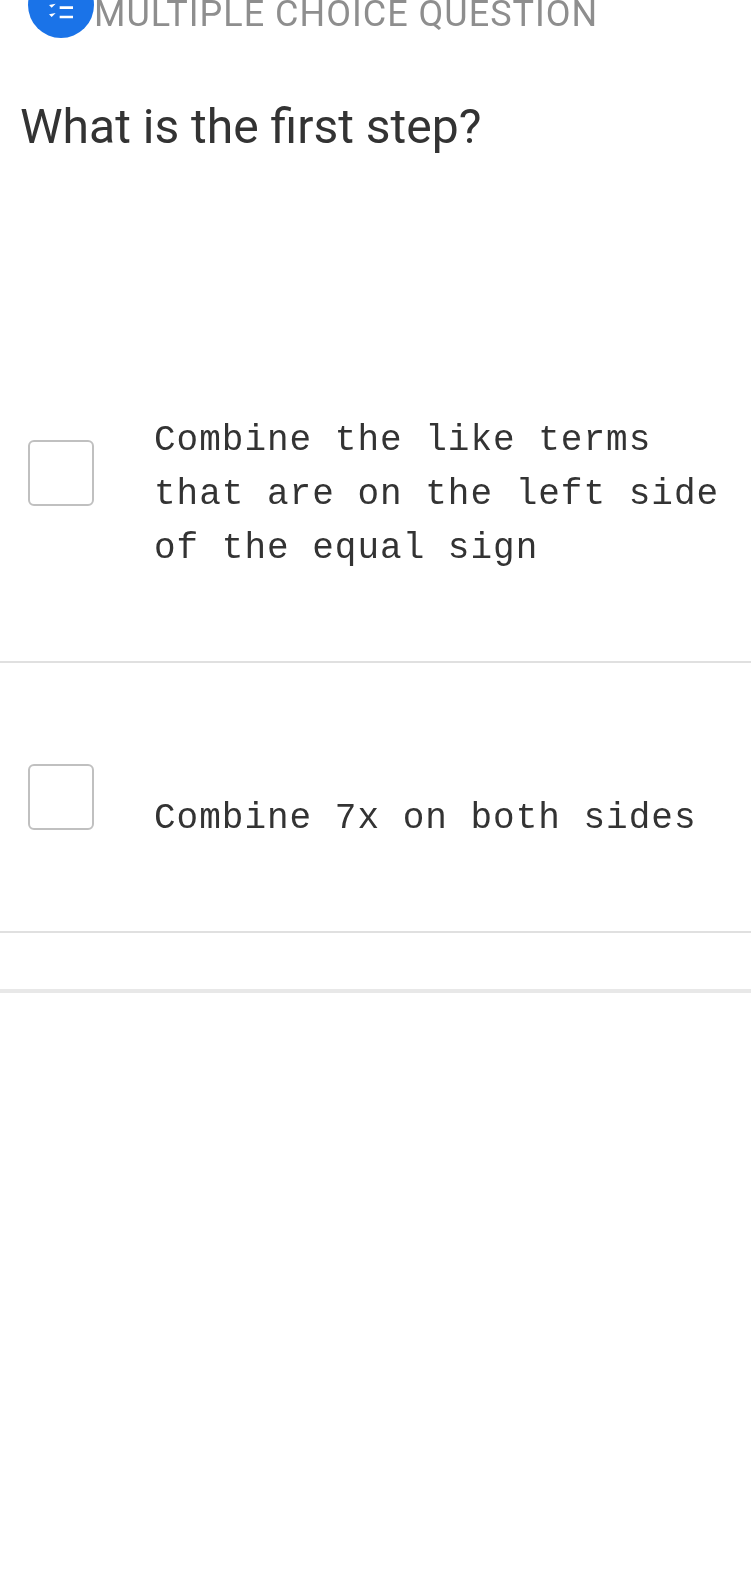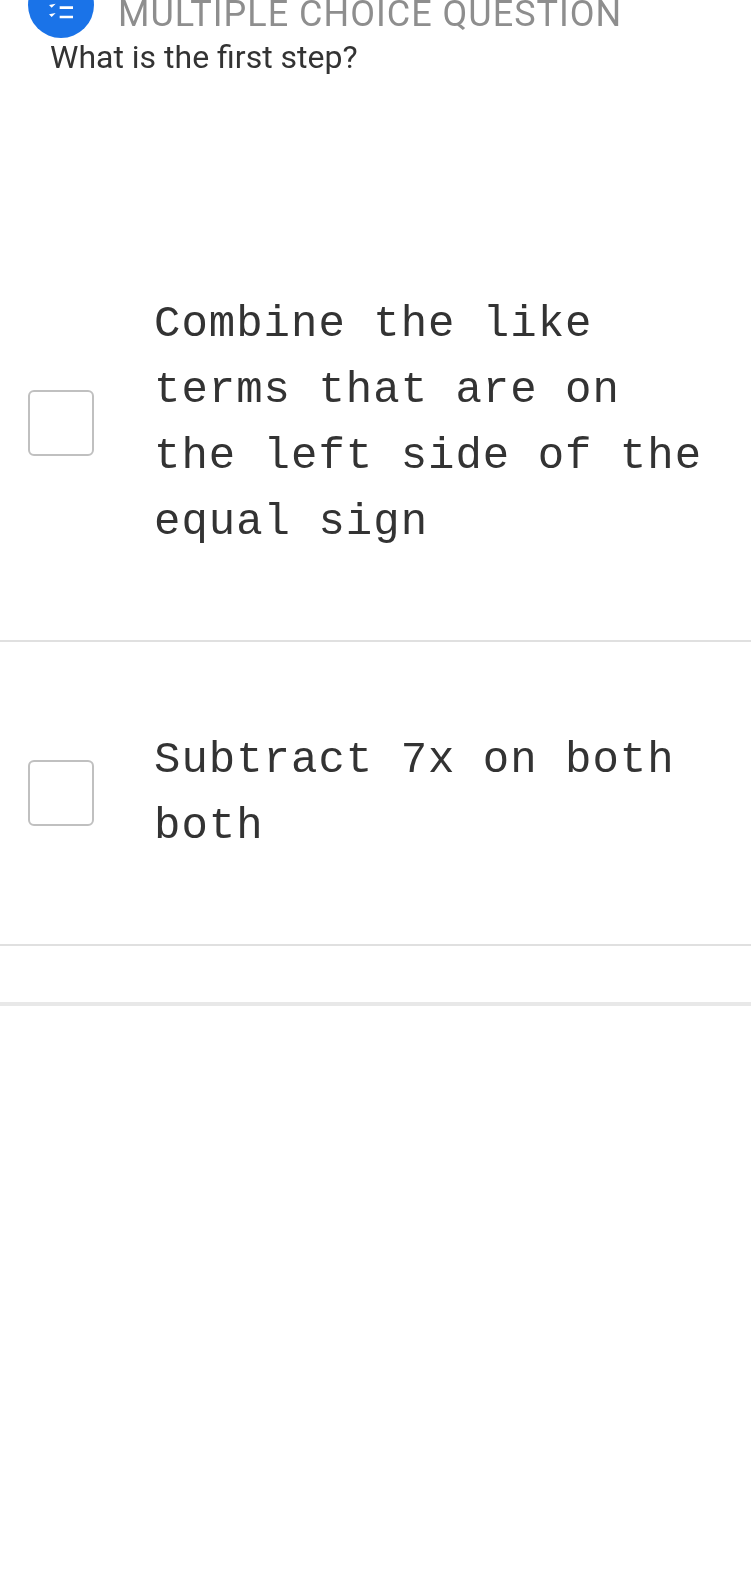--- a/index.html
+++ b/index.html
@@ -10,21 +10,21 @@
     body {
       font-family: -apple-system, BlinkMacSystemFont, 'Segoe UI', Roboto, Helvetica, Arial, sans-serif;
       background: #ffffff;
       width: 751px;
       color: #333;
     }
     .header {
       display: flex;
       align-items: center;
       padding: 0 28px;
-      gap: 24px;
+      margin-bottom: 60px;
     }
     .icon-circle {
       width: 66px;
       height: 66px;
       border-radius: 50%;
       background: #1a73e8;
       display: flex;
       align-items: center;
       justify-content: center;
       flex-shrink: 0;
@@ -36,24 +36,24 @@
       fill: #ffffff;
     }
     .question-type {
       font-size: 36px;
       font-weight: 400;
       letter-spacing: 1px;
       color: #8e8e8e;
       margin-top: -10px;
     }
     .question-text {
-      font-size: 32px;
+      font-size: 48px;
       font-weight: 400;
       color: #333;
-      padding: 0 50px;
+      padding: 0 20px;
       margin-bottom: 130px;
     }
     .options {
       display: flex;
       flex-direction: column;
     }
     .option {
       display: flex;
       align-items: center;
       padding: 85px 28px;
@@ -64,24 +64,25 @@
       width: 66px;
       height: 66px;
       border: 2px solid #c0c0c0;
       border-radius: 6px;
       flex-shrink: 0;
       background: #ffffff;
       cursor: pointer;
     }
     .option-text {
       font-family: 'Courier New', Courier, monospace;
-      font-size: 44px;
+      font-size: 36px;
       line-height: 1.5;
       color: #333;
       letter-spacing: 1px;
+      margin-top: 44px;
     }
     .footer-space {
       height: 60px;
       border-bottom: 4px solid #e8e8e8;
     }
   </style>
 </head>
 <body>
 
 <div class="header">
@@ -95,17 +96,17 @@
 
 <div class="question-text">What is the first step?</div>
 
 <div class="options">
   <div class="option">
     <div class="checkbox"></div>
     <div class="option-text">Combine the like terms that are on the left side of the equal sign</div>
   </div>
   <div class="option">
     <div class="checkbox"></div>
-    <div class="option-text">Subtract 7x on both both</div>
+    <div class="option-text">Combine 7x on both sides</div>
   </div>
 </div>
 
 <div class="footer-space"></div>
 
 </body></html>

